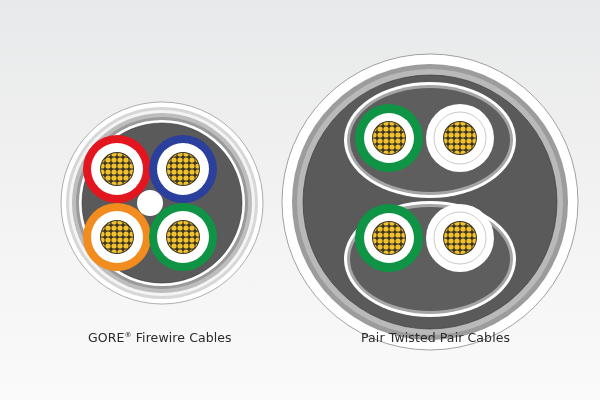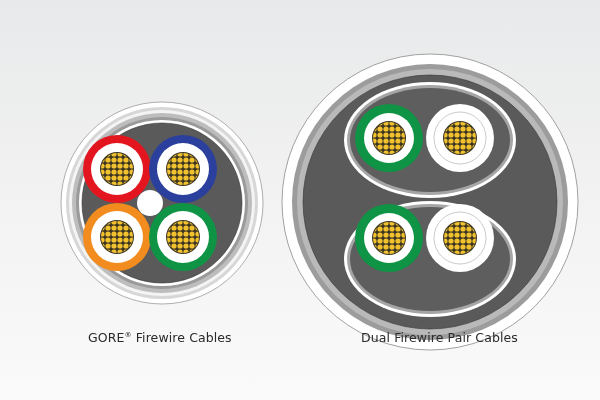--- a/index.html
+++ b/index.html
@@ -100,13 +100,13 @@
         <circle cx="460" cy="238" r="34" fill="#ffffff"></circle>
         <circle cx="460" cy="238" r="26" fill="none" stroke="#bcbcbc" stroke-width="0.8"></circle>
         <use href="#copper" x="460" y="238"></use>
       </g>
     </g>
   </g>
 </svg>
 
 <div class="caption" id="cap-left"><span>GORE</span><sup>®</sup> <span>Firewire Cables</span></div>
 
-<div class="caption" id="cap-right"><span>Dual Firewire Pair Cables</span></div>
+<div class="caption" id="cap-right"><span>Pair Twisted Pair Cables</span></div>
 
 </body></html>

